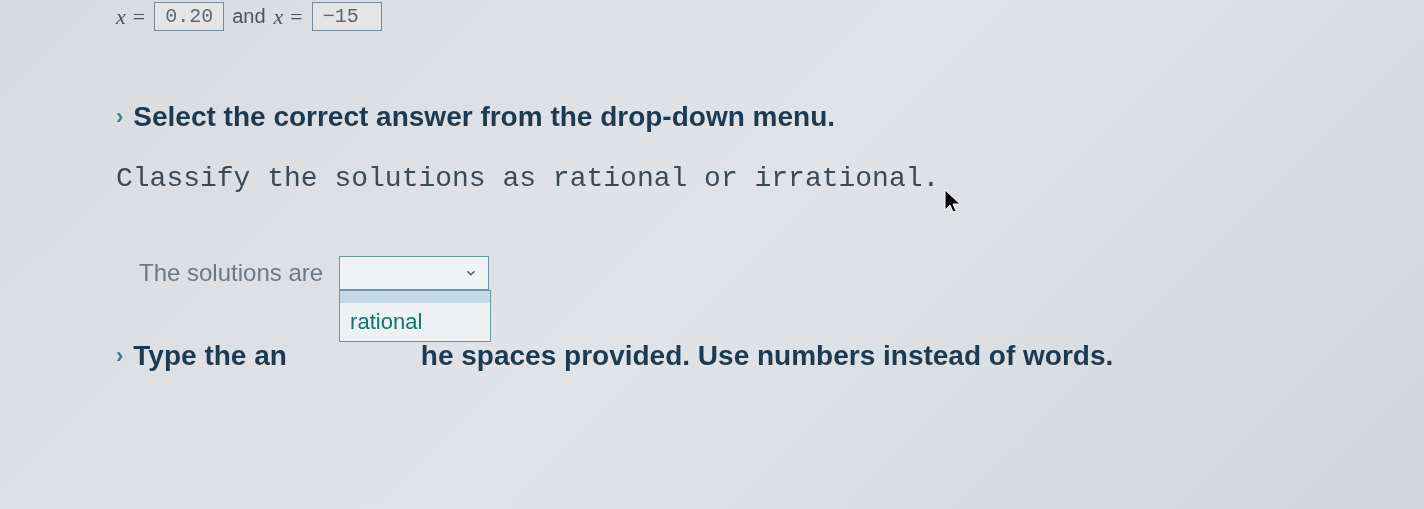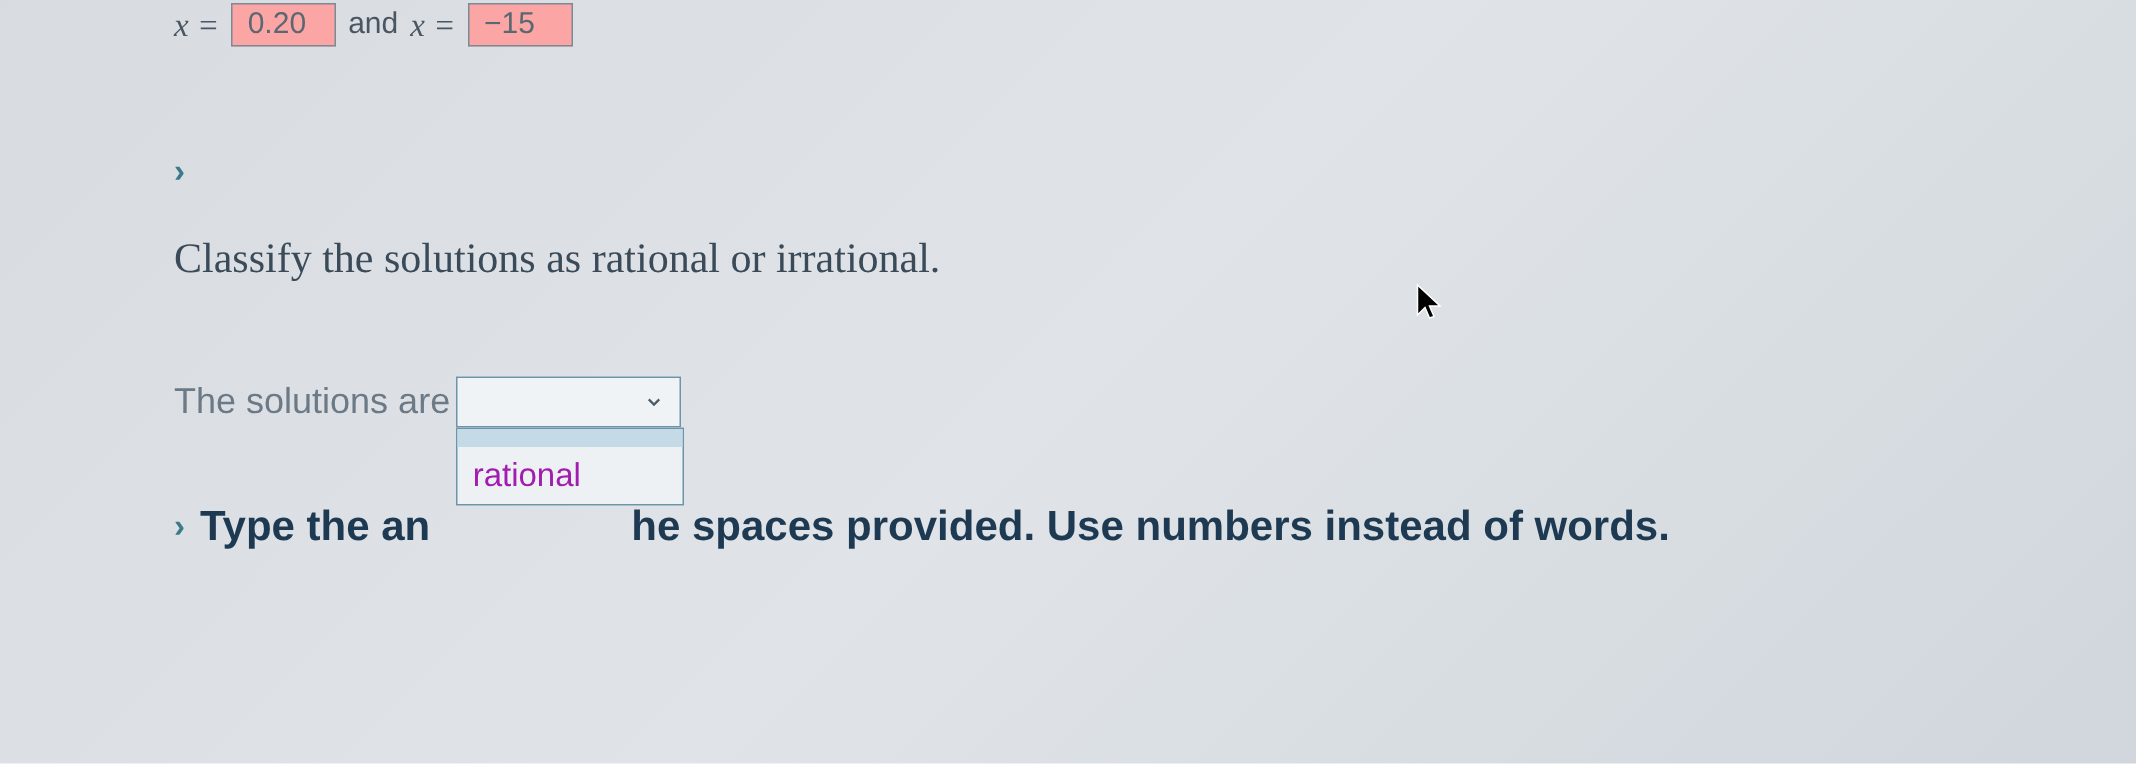--- a/index.html
+++ b/index.html
@@ -24,26 +24,26 @@
       gap: 8px;
       font-size: 22px;
       color: #4a5662;
       padding-top: 2px;
       font-style: italic;
       font-family: 'Times New Roman', serif;
     }
     .row-eq .nonitalic { font-style: normal; font-family: Arial, sans-serif; font-size: 20px; text-align: right; }
     .valbox {
       border: 1px solid #7a8a96;
-      background: #fca5a5;
+      background: #e5e5e5;
       padding: 2px 10px;
       min-width: 70px;
       text-align: left;
       font-style: normal;
-      font-family: Liberation Sans, sans-serif;
+      font-family: Liberation Mono, monospace;
       color: #5a6872;
       font-size: 20px;
     }
     .section-heading {
       margin-top: 70px;
       display: flex;
       align-items: center;
       gap: 10px;
       font-weight: 700;
       font-size: 28px;
@@ -52,30 +52,31 @@
     }
     .caret-marker {
       color: #3a7a8a;
       font-size: 22px;
       font-weight: 700;
     }
     .body-text {
       margin-top: 30px;
       font-size: 28px;
       color: #3a4a58;
-      font-family: Liberation Serif, serif;
+      font-family: Liberation Mono, monospace;
     }
     .answer-row {
       margin-top: 62px;
       display: flex;
       align-items: center;
-      gap: 4px;
+      gap: 16px;
       font-size: 24px;
       color: #6b7a86;
       position: relative;
+      margin-left: 23px;
     }
     .select-box {
       position: relative;
       width: 150px;
       height: 34px;
       border: 1px solid #6d94a8;
       background: #f0f3f6;
       display: flex;
       align-items: center;
       justify-content: flex-end;
@@ -90,21 +91,21 @@
       top: 33px;
       left: -1px;
       width: 152px;
       border: 1px solid #6d94a8;
       background: #eef1f4;
       z-index: 10;
     }
     .dropdown-panel .opt {
       padding: 6px 10px;
       font-size: 22px;
-      color: #a21caf;
+      color: #0f766e;
     }
     .dropdown-panel .opt.highlight {
       background: #c4dae6;
     }
     .last-row {
       margin-top: 50px;
       display: flex;
       align-items: center;
       font-weight: 700;
       font-size: 28px;
@@ -133,20 +134,21 @@
   <div class="row-eq">
     <span>x =</span>
     <span class="valbox">0.20</span>
     <span class="nonitalic">and</span>
     <span>x =</span>
     <span class="valbox">−15</span>
   </div>
 
   <div class="section-heading">
     <span class="caret-marker">›</span>
+    <span>Select the correct answer from the drop-down menu.</span>
   </div>
 
   <div class="body-text">Classify the solutions as rational or irrational.</div>
 
   <div class="answer-row">
     <span>The solutions are</span>
     <div class="select-box">
       <span></span>
       <svg class="chevron" viewBox="0 0 24 24">
         <path d="M6 9l6 6 6-6" fill="none" stroke="#4a5a66" stroke-width="2.5"></path>

